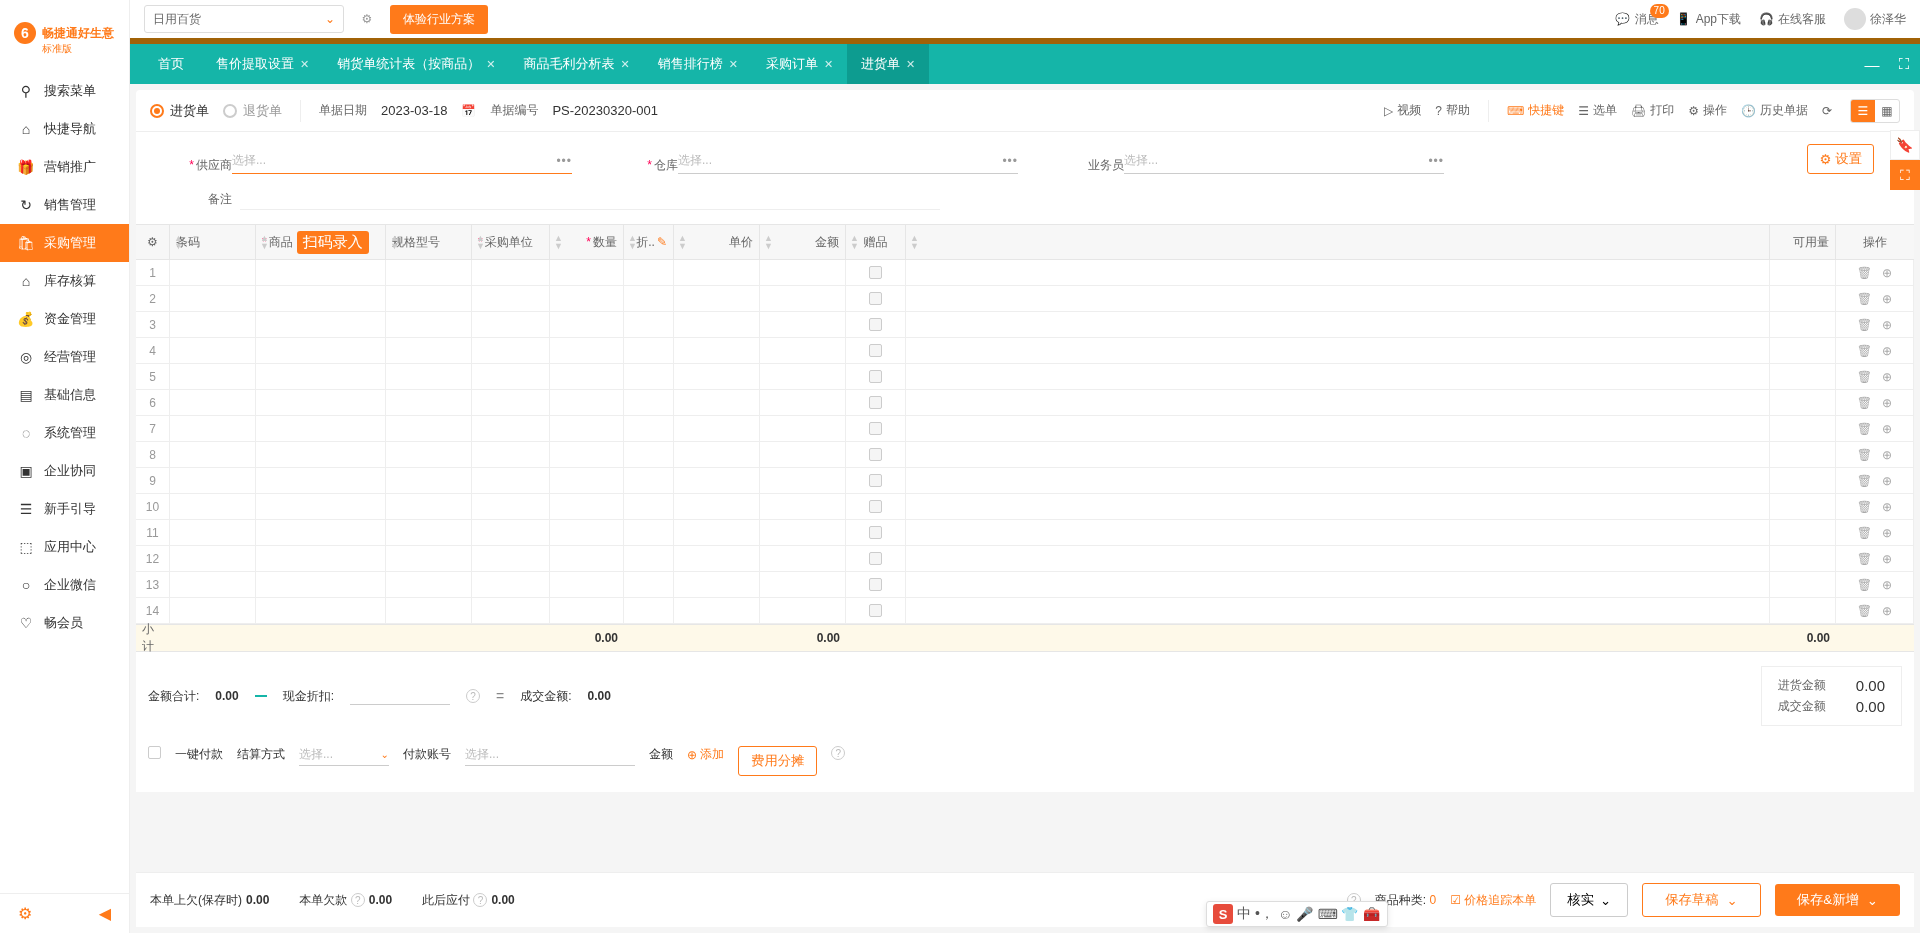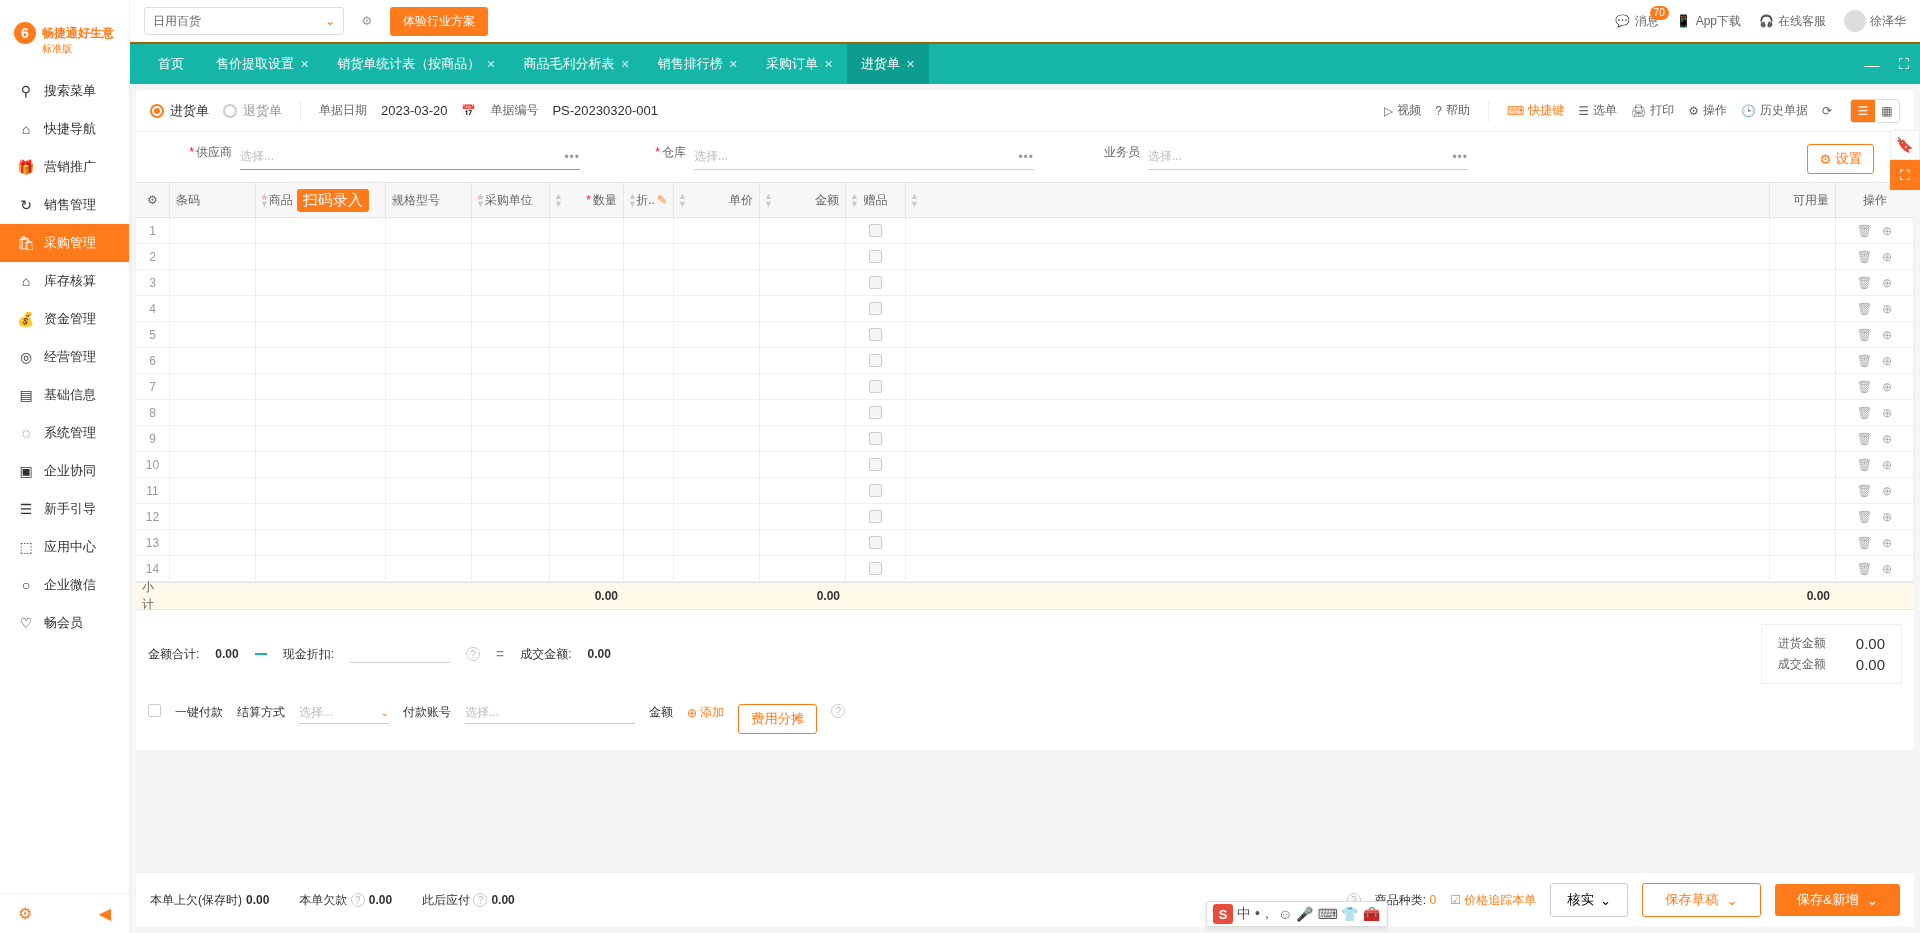--- a/index.html
+++ b/index.html
@@ -18,21 +18,21 @@
 .nav-item.active { background: #ff7a1a; color: #fff; }
 .nav-item .nav-icon { width: 16px; height: 16px; display: inline-flex; align-items: center; justify-content: center; font-size: 14px; }
 .nav-item.active .nav-icon { color: #fff; }
 .sidebar-bottom { padding: 10px 18px; display: flex; justify-content: space-between; border-top: 1px solid #eee; color: #ff7a1a; }
 .sidebar-bottom span { cursor: pointer; font-size: 16px; }
 
 
 .main { flex: 1; display: flex; flex-direction: column; min-width: 0; position: relative; }
 
 
-.topbar { height: 44px; background: #fff; display: flex; align-items: center; padding: 0 14px; border-bottom: 2px solid #a16207; gap: 10px; }
+.topbar { height: 44px; background: #fff; display: flex; align-items: center; padding: 0 14px; border-bottom: 6px solid #a16207; gap: 10px; }
 .category-select { width: 200px; height: 28px; border: 1px solid #ddd; border-radius: 3px; display: flex; align-items: center; justify-content: space-between; padding: 0 8px; color: #666; cursor: pointer; }
 .category-select .chev { color: #ff7a1a; }
 .gear-top { width: 26px; height: 26px; display: flex; align-items: center; justify-content: center; color: #999; cursor: pointer; }
 .btn-orange-top { background: #ff7a1a; color: #fff; border: none; padding: 6px 13px; border-radius: 3px; cursor: pointer; font-size: 12px; }
 .topbar-right { margin-left: auto; display: flex; align-items: center; gap: 18px; color: #666; }
 .topbar-item { display: flex; align-items: center; gap: 4px; cursor: pointer; font-size: 12px; position: relative; }
 .badge-cnt { position: absolute; top: -7px; right: -10px; background: #ff7a1a; color: #fff; border-radius: 8px; font-size: 10px; padding: 0 4px; line-height: 14px; }
 .avatar { width: 22px; height: 22px; border-radius: 50%; background: #ddd; }
 
 
@@ -57,21 +57,21 @@
 .cal-ico { color: #ff7a1a; }
 .toolbar-right { margin-left: auto; display: flex; align-items: center; gap: 14px; color: #666; font-size: 12px; }
 .tool-link { display: flex; align-items: center; gap: 4px; cursor: pointer; }
 .tool-link.orange { color: #ff7a1a; }
 .view-toggle { display: flex; border: 1px solid #ddd; border-radius: 3px; overflow: hidden; margin-left: 4px; }
 .view-toggle .vt { width: 24px; height: 22px; display: flex; align-items: center; justify-content: center; cursor: pointer; font-size: 12px; }
 .view-toggle .vt.active { background: #ff7a1a; color: #fff; }
 
 
 .form-row { background: #fff; padding: 12px 40px 8px 40px; display: flex; flex-wrap: wrap; gap: 20px 50px; margin: 0 6px; }
-.form-field { display: flex; align-items: flex-start; gap: 8px; }
+.form-field { display: flex; align-items: flex-end; gap: 0; }
 .form-field .fl { width: 56px; text-align: right; font-size: 12px; color: #666; }
 .form-field .req { color: #f05; margin-right: 2px; }
 .sel-input { min-width: 340px; border-bottom: 1px solid #ccc; padding: 4px 0; color: #bbb; display: flex; justify-content: space-between; align-items: center; cursor: pointer; }
 .sel-input.req-b { border-bottom-color: #ff7a1a; }
 .sel-input .dots { color: #999; letter-spacing: 1px; }
 .remark-row { background: #fff; padding: 6px 40px 14px 40px; display: flex; align-items: center; margin: 0 6px; }
 .remark-row .fl { width: 56px; text-align: right; color: #666; margin-right: 8px; }
 .remark-input { flex: 0 0 700px; border-bottom: 1px solid #eee; height: 22px; }
 .btn-settings { margin-left: auto; border: 1px solid #ff7a1a; color: #ff7a1a; background: #fff; padding: 5px 11px; border-radius: 3px; cursor: pointer; display: flex; gap: 4px; align-items: center; }
 
@@ -279,21 +279,21 @@
       <label class="radio-wrap">
         <span class="radio-dot on"></span>
         <span>进货单</span>
       </label>
       <label class="radio-wrap off">
         <span class="radio-dot off"></span>
         <span>退货单</span>
       </label>
       <span class="tool-sep"></span>
       <span class="tool-label">单据日期</span>
-      <span class="tool-date">2023-03-20</span>
+      <span class="tool-date">2023-03-18</span>
       <span class="cal-ico">📅</span>
       <span class="tool-label">单据编号</span>
       <span class="tool-date">PS-20230320-001</span>
 
       <div class="toolbar-right">
         <span class="tool-link">
             <span>▷</span>
             <span>视频</span>
           </span>
         <span class="tool-link">
@@ -349,20 +349,24 @@
         <div class="sel-input" style="min-width:320px">
           <span>选择...</span>
             <span class="dots">•••</span>
         </div>
       </div>
       <button class="btn-settings">
         <span>⚙</span>
           <span>设置</span>
       </button>
     </div>
+    <div class="remark-row">
+      <span class="fl">备注</span>
+      <div class="remark-input"></div>
+    </div>
 
     <div class="table-wrap">
       <div class="thead">
         <div class="th w-idx">
             <span>⚙</span>
           </div>
         <div class="th w-bar left">
             <span class="sort">▲<br>▼</span>
             <span>条码</span>
           </div>

